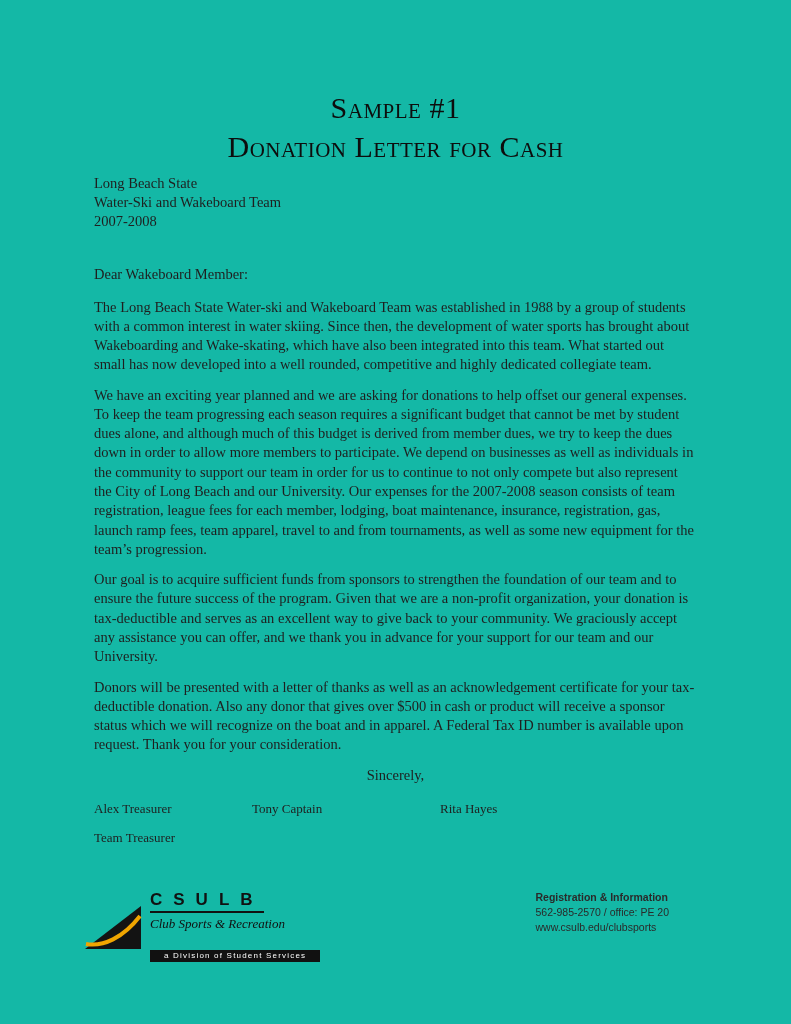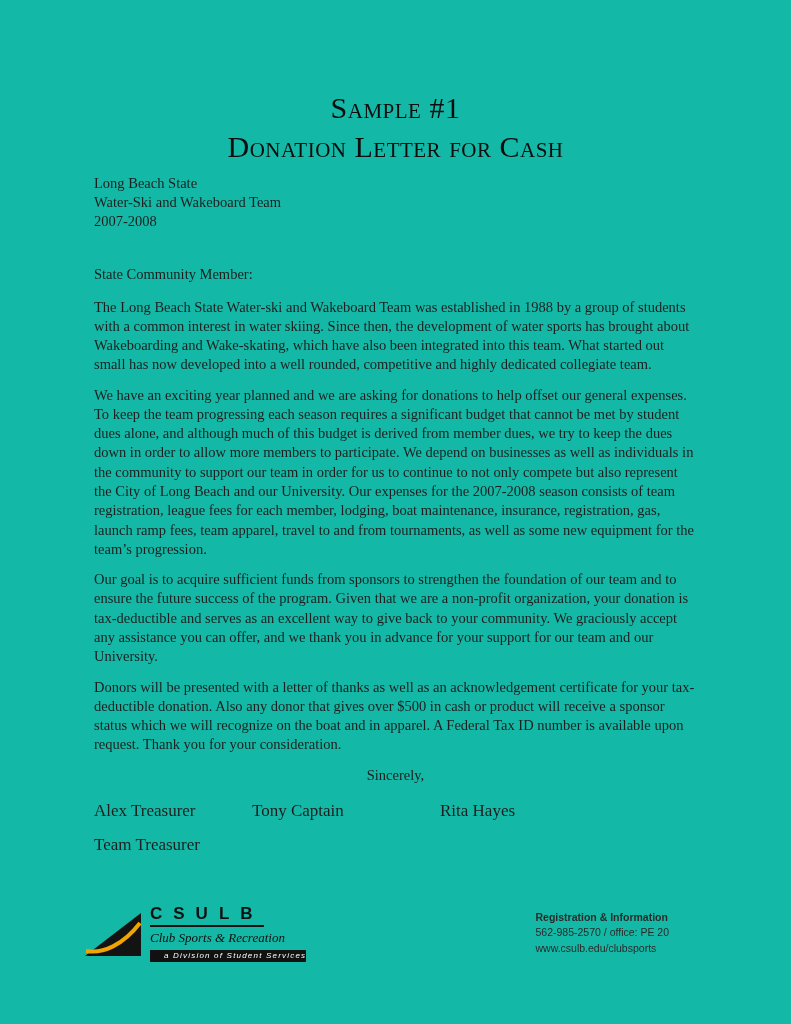--- a/index.html
+++ b/index.html
@@ -46,31 +46,30 @@
   .closing {
     font-size: 14.5px;
     line-height: 1.32;
     margin: 3px 0 15px 0;
     text-align: center;
   }
   .sig-grid {
     display: grid;
     grid-template-columns: 158px 188px 1fr;
     row-gap: 12px;
-    font-size: 17px;
+    font-size: 13px;
     line-height: 1.32;
   }
   .footer {
     position: absolute;
     left: 85px;
     right: 94px;
     bottom: 62px;
     display: flex;
     justify-content: space-between;
-    align-items: center;
     gap: 42px;
   }
   .logo {
     display: flex;
     align-items: center;
     gap: 7px;
   }
   .logo-mark { display: block; }
   .logo-text { display: flex; flex-direction: column; align-items: flex-start; }
   .logo-acronym {
@@ -89,25 +88,24 @@
     font-weight: normal;
     font-size: 13px;
     color: #111111;
     margin-top: 3px;
     white-space: nowrap;
   }
   .logo-tagline {
     background: #111111;
     color: #ffffff;
     font-family: "Liberation Sans", sans-serif;
-    font-style: italic;
     font-size: 8px;
     letter-spacing: 1.2px;
-    padding: 1px 0 2px 14px;
-    margin-top: 4px;
+    padding: 1px 14px 2px 14px;
+    margin-top: 18px;
     white-space: nowrap;
   }
   .contact-block {
     font-family: "Liberation Sans", sans-serif;
     font-size: 10.5px;
     line-height: 1.45;
     color: #2a2a2a;
     text-align: left;
     padding-right: 28px;
   }
@@ -122,21 +120,21 @@
     <span class="title-line">Sample #1</span>
     <span class="title-line">Donation Letter for Cash</span>
   </h1>
 
   <div class="sender-block">
     <div>Long Beach State</div>
     <div>Water-Ski and Wakeboard Team</div>
     <div>2007-2008</div>
   </div>
 
-  <div class="salutation">State Community Member:</div>
+  <div class="salutation">Dear Wakeboard Member:</div>
 
   <p class="para">The Long Beach State Water-ski and Wakeboard Team was established in 1988 by a group of students with a common interest in water skiing. Since then, the development of water sports has brought about Wakeboarding and Wake-skating, which have also been integrated into this team. What started out small has now developed into a well rounded, competitive and highly dedicated collegiate team.</p>
   <p class="para">We have an exciting year planned and we are asking for donations to help offset our general expenses. To keep the team progressing each season requires a significant budget that cannot be met by student dues alone, and although much of this budget is derived from member dues, we try to keep the dues down in order to allow more members to participate. We depend on businesses as well as individuals in the community to support our team in order for us to continue to not only compete but also represent the City of Long Beach and our University. Our expenses for the 2007-2008 season consists of team registration, league fees for each member, lodging, boat maintenance, insurance, registration, gas, launch ramp fees, team apparel, travel to and from tournaments, as well as some new equipment for the team’s progression.</p>
   <p class="para">Our goal is to acquire sufficient funds from sponsors to strengthen the foundation of our team and to ensure the future success of the program. Given that we are a non-profit organization, your donation is tax-deductible and serves as an excellent way to give back to your community. We graciously accept any assistance you can offer, and we thank you in advance for your support for our team and our University.</p>
   <p class="para">Donors will be presented with a letter of thanks as well as an acknowledgement certificate for your tax-deductible donation. Also any donor that gives over $500 in cash or product will receive a sponsor status which we will recognize on the boat and in apparel. A Federal Tax ID number is available upon request. Thank you for your consideration.</p>
 
   <div class="closing">Sincerely,</div>
 
   <div class="sig-grid">
     <div>Alex Treasurer</div>

